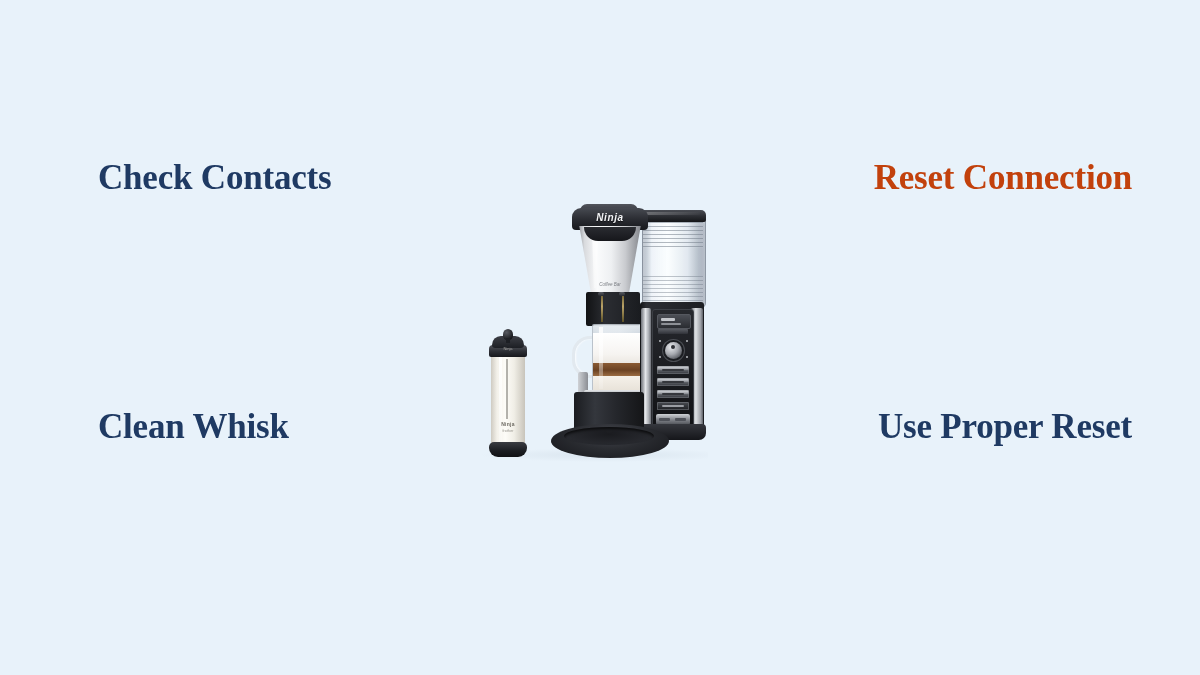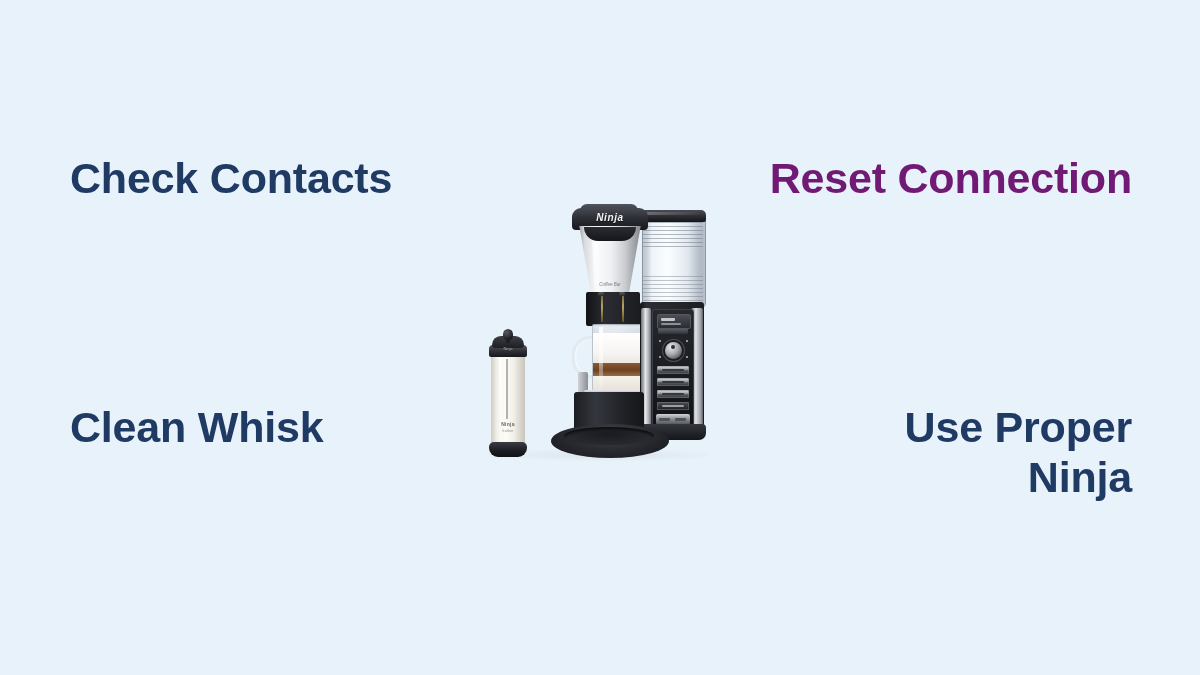--- a/index.html
+++ b/index.html
@@ -12,27 +12,28 @@
     width: 1200px;
     height: 675px;
     background: #e8f2fa;
     overflow: hidden;
     font-family: "Liberation Sans", sans-serif;
   }
 
   
   .caption {
     position: absolute;
-    font-family: Liberation Sans, sans-serif;
+    font-family: Liberation Serif, serif;
     font-weight: bold;
-    font-size: 43px;
+    font-size: 35px;
     line-height: 50px;
     letter-spacing: -0.2px;
     color: #1f3a63;
     white-space: pre-line;
+    margin-left: 28px;
   }
   .cap-tl { left: 70px;  top: 153px; text-align: left; }
   .cap-tr { right: 68px; top: 153px; text-align: right; }
   .cap-bl { left: 70px;  top: 402px; text-align: right; }
   .cap-br { right: 68px; top: 402px; text-align: right; width: 300px; }
 
   
   #product {
     position: absolute;
     left: 478px;
@@ -338,25 +339,25 @@
     background: radial-gradient(ellipse at 55% 50%, rgba(120,140,160,.13), rgba(120,140,160,0) 70%);
   }
 </style>
 </head>
 <body>
 
 <div id="stage" style="background: rgb(232, 242, 250);">
 
   <div class="caption cap-tl" style="color: rgb(31, 58, 99);">Check Contacts</div>
 
-  <div class="caption cap-tr" style="color: #701a75;">Reset Connection</div>
+  <div class="caption cap-tr" style="color: #c2410c;">Reset Connection</div>
 
   <div class="caption cap-bl" style="color: rgb(31, 58, 99);">Clean Whisk</div>
 
-  <div class="caption cap-br" style="color: rgb(31, 58, 99);">Use Proper Ninja</div>
+  <div class="caption cap-br" style="color: rgb(31, 58, 99);">Use Proper Reset</div>
 
   <div id="product">
 
     <div class="ground"></div>
 
     <div class="frother">
       <div class="fr-body"></div>
       <div class="fr-plunge-rod"></div>
       <div class="fr-collar"></div>
       <div class="fr-lid"></div>

